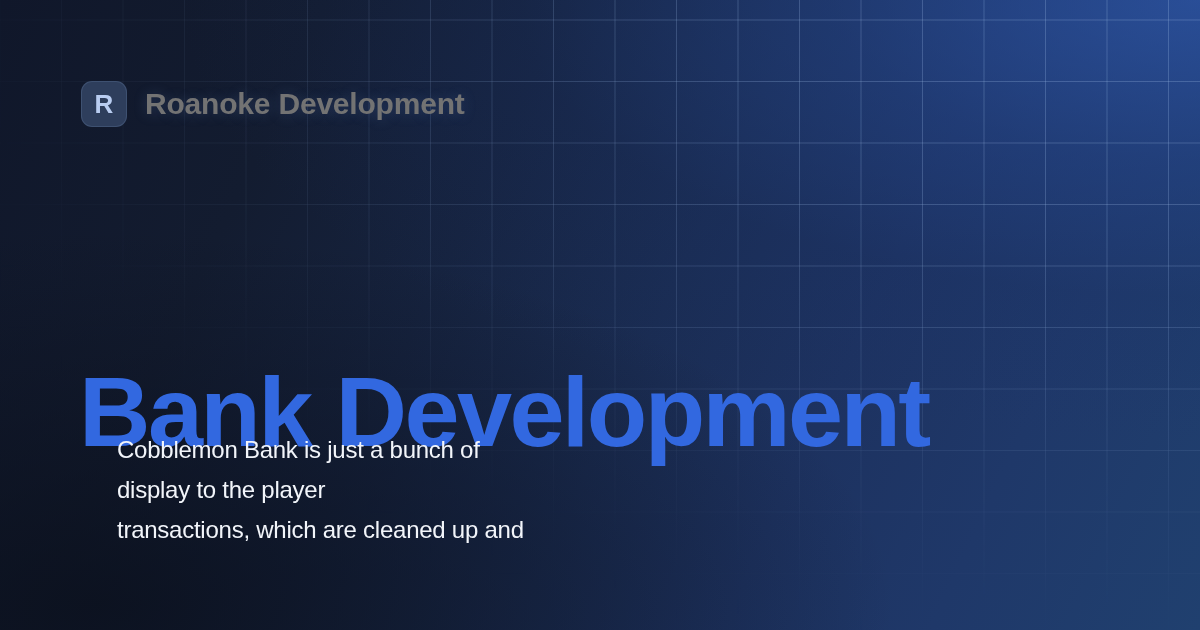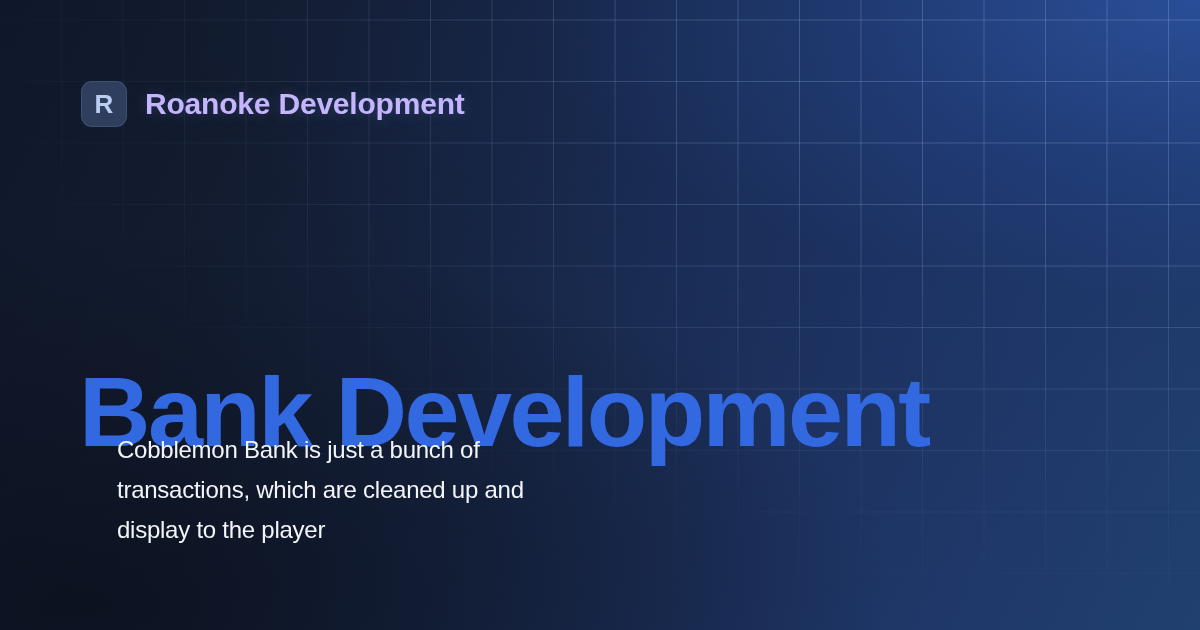--- a/index.html
+++ b/index.html
@@ -109,21 +109,21 @@
     justify-content: center;
     font-size: 26px;
     font-weight: bold;
     color: #b9cdf1;
     letter-spacing: 0.3px;
   }
 
   .brand-name {
     font-size: 30px;
     font-weight: bold;
-    color: #c4b5fd;
+    color: #737373;
     letter-spacing: -0.2px;
     white-space: nowrap;
     text-shadow: 0 1px 14px rgba(120, 160, 230, 0.22);
   }
 
   .headline {
     position: absolute;
     left: 79px;
     top: 296px;
     font-size: 99px;
@@ -162,18 +162,18 @@
 
     <div class="brand-row">
       <div class="brand-badge">R</div>
       <div class="brand-name">Roanoke Development</div>
     </div>
 
     <h1 class="headline">Bank Development</h1>
 
     <div class="subhead">
       <span class="line">Cobblemon Bank is just a bunch of</span>
+      <span class="line">display to the player</span>
       <span class="line">transactions, which are cleaned up and</span>
-      <span class="line">display to the player</span>
     </div>
 
   </div>
 </div>
 
 </body></html>

